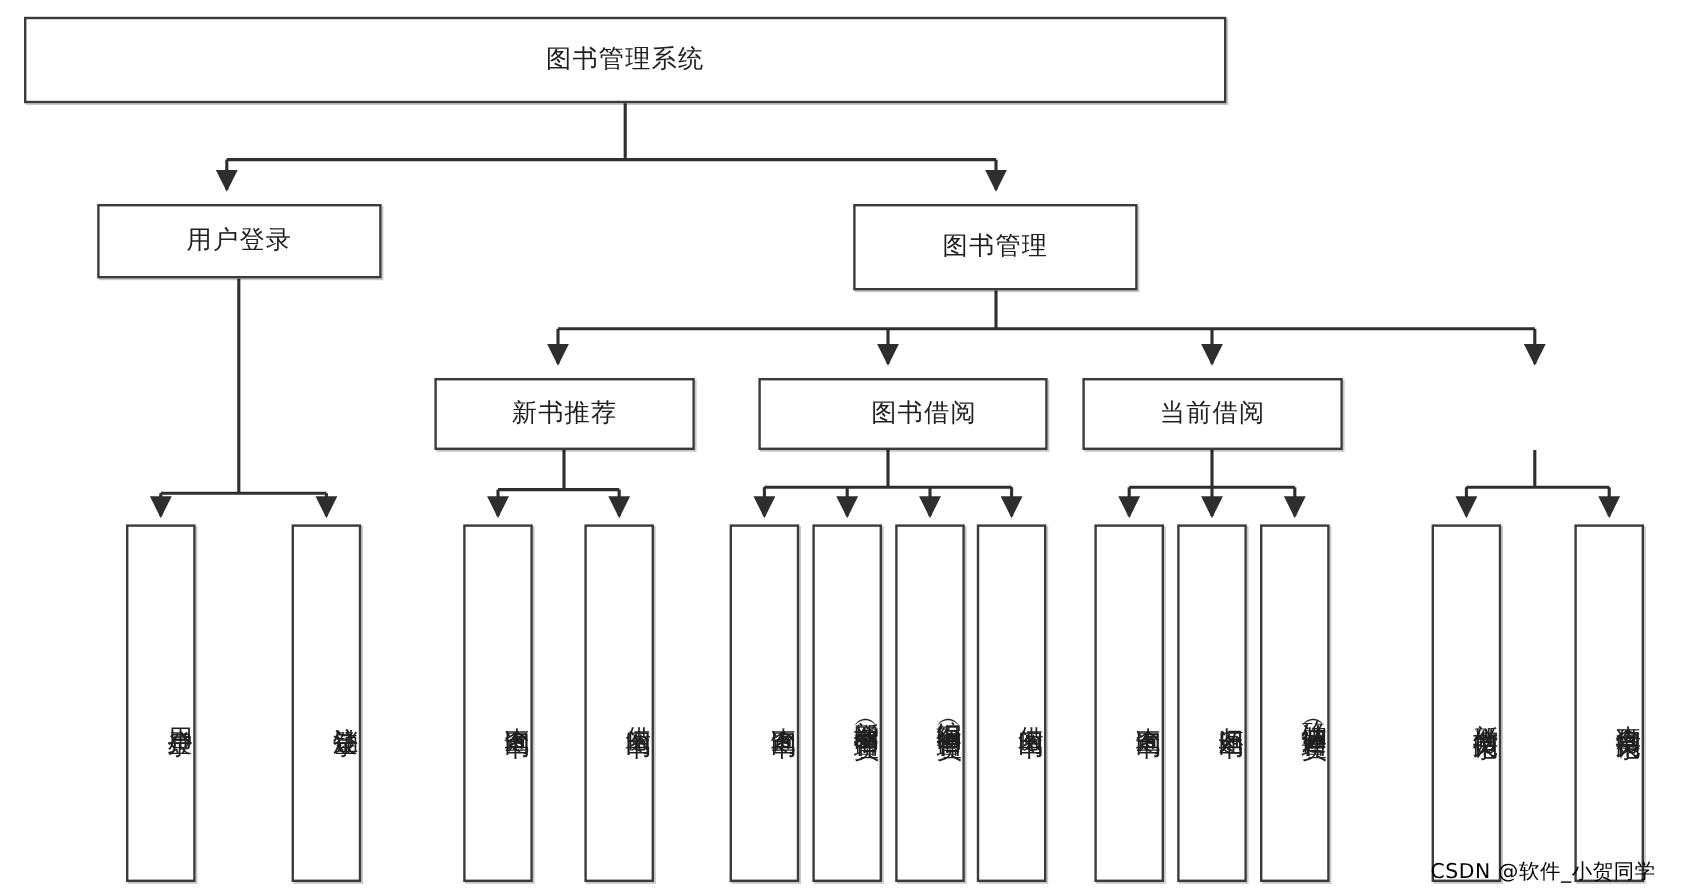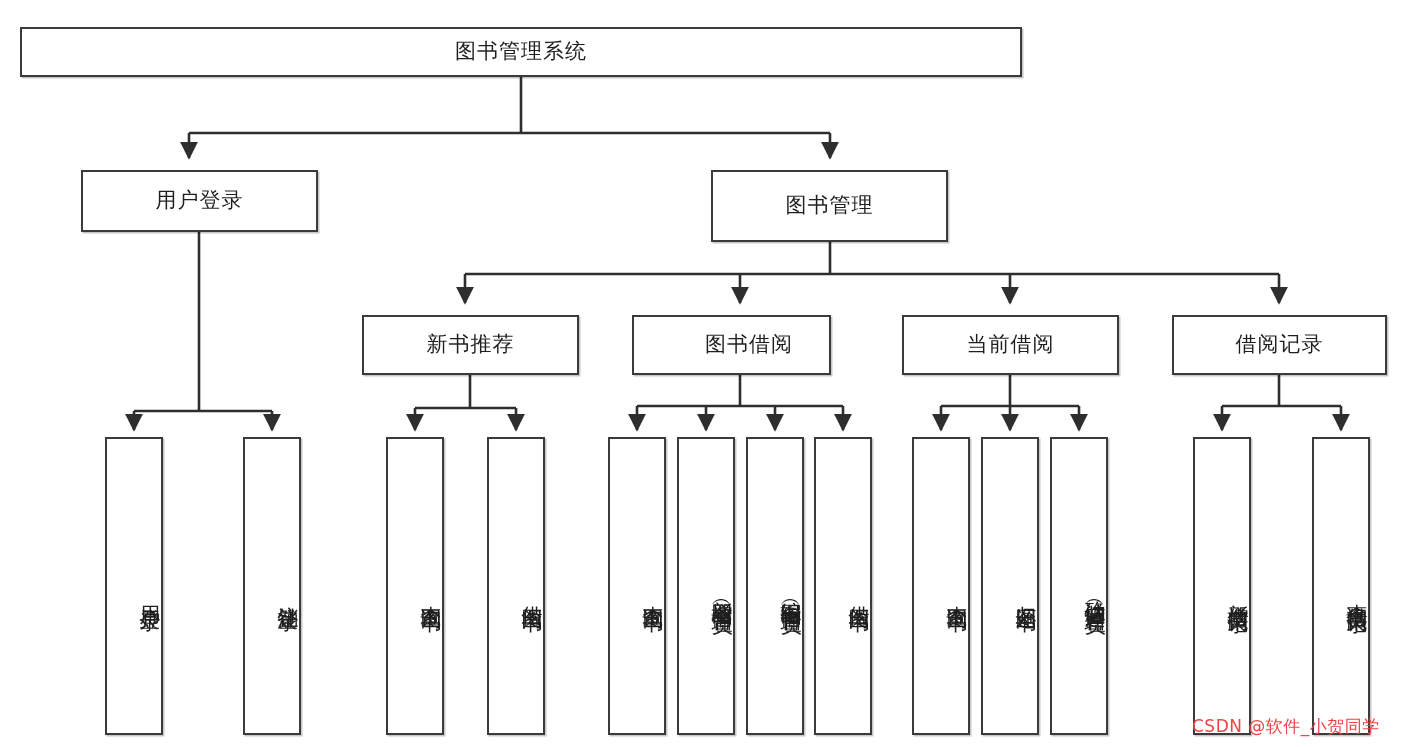--- a/index.html
+++ b/index.html
@@ -29,21 +29,21 @@
     line-height:1.05;
   }
   .node.v .txt{
     writing-mode:vertical-rl;
     text-orientation:upright;
     white-space:normal;
     display:block;
   }
   .watermark{
     position:absolute;
-    color:#ef4444;
+    color:#000000;
     font-size:17px;
     letter-spacing:0.5px;
     white-space:nowrap;
     user-select:none;
   }
 </style>
 </head>
 <body>
 
 <div id="canvas">
@@ -91,42 +91,39 @@
       <path d="M 1010 406 L 1010 430" marker-end="url(#arrow)"></path>
       <path d="M 1079 406 L 1079 430" marker-end="url(#arrow)"></path>
 
       <path d="M 1279 375 L 1279 406"></path>
       <path d="M 1222 406 L 1341 406"></path>
       <path d="M 1222 406 L 1222 430" marker-end="url(#arrow)"></path>
       <path d="M 1341 406 L 1341 430" marker-end="url(#arrow)"></path>
     </g>
   </svg>
 
-  <div class="node h" style="left:20px;top:27px;width:1002px;height:50px;">
+  <div class="node h" style="left:20px;top:14px;width:1002px;height:72px;">
     <span class="txt">图书管理系统</span>
   </div>
 
   <div class="node h" style="left:81px;top:170px;width:237px;height:62px;">
     <span class="txt">用户登录</span>
   </div>
   <div class="node h" style="left:711px;top:170px;width:237px;height:72px;">
     <span class="txt">图书管理</span>
   </div>
 
   <div class="node h" style="left:362px;top:315px;width:217px;height:60px;">
     <span class="txt">新书推荐</span>
   </div>
-  <div class="node h" style="left:632px;top:315px;width:199px;height:60px;padding-left:35px;">
+  <div class="node h" style="left:632px;top:315px;width:241px;height:60px;padding-left:35px;">
     <span class="txt">图书借阅</span>
   </div>
   <div class="node h" style="left:902px;top:315px;width:217px;height:60px;text-align:right;">
     <span class="txt">当前借阅</span>
-  </div>
-  <div class="node h" style="left:1172px;top:315px;width:215px;height:60px;">
-    <span class="txt">借阅记录</span>
   </div>
 
   <div class="node v" style="left:105px;top:437px;width:58px;height:298px;">
     <span class="txt">用户登录</span>
   </div>
   <div class="node v" style="left:243px;top:437px;width:58px;height:298px;">
     <span class="txt">注销登录</span>
   </div>
 
   <div class="node v" style="left:386px;top:437px;width:58px;height:298px;">

